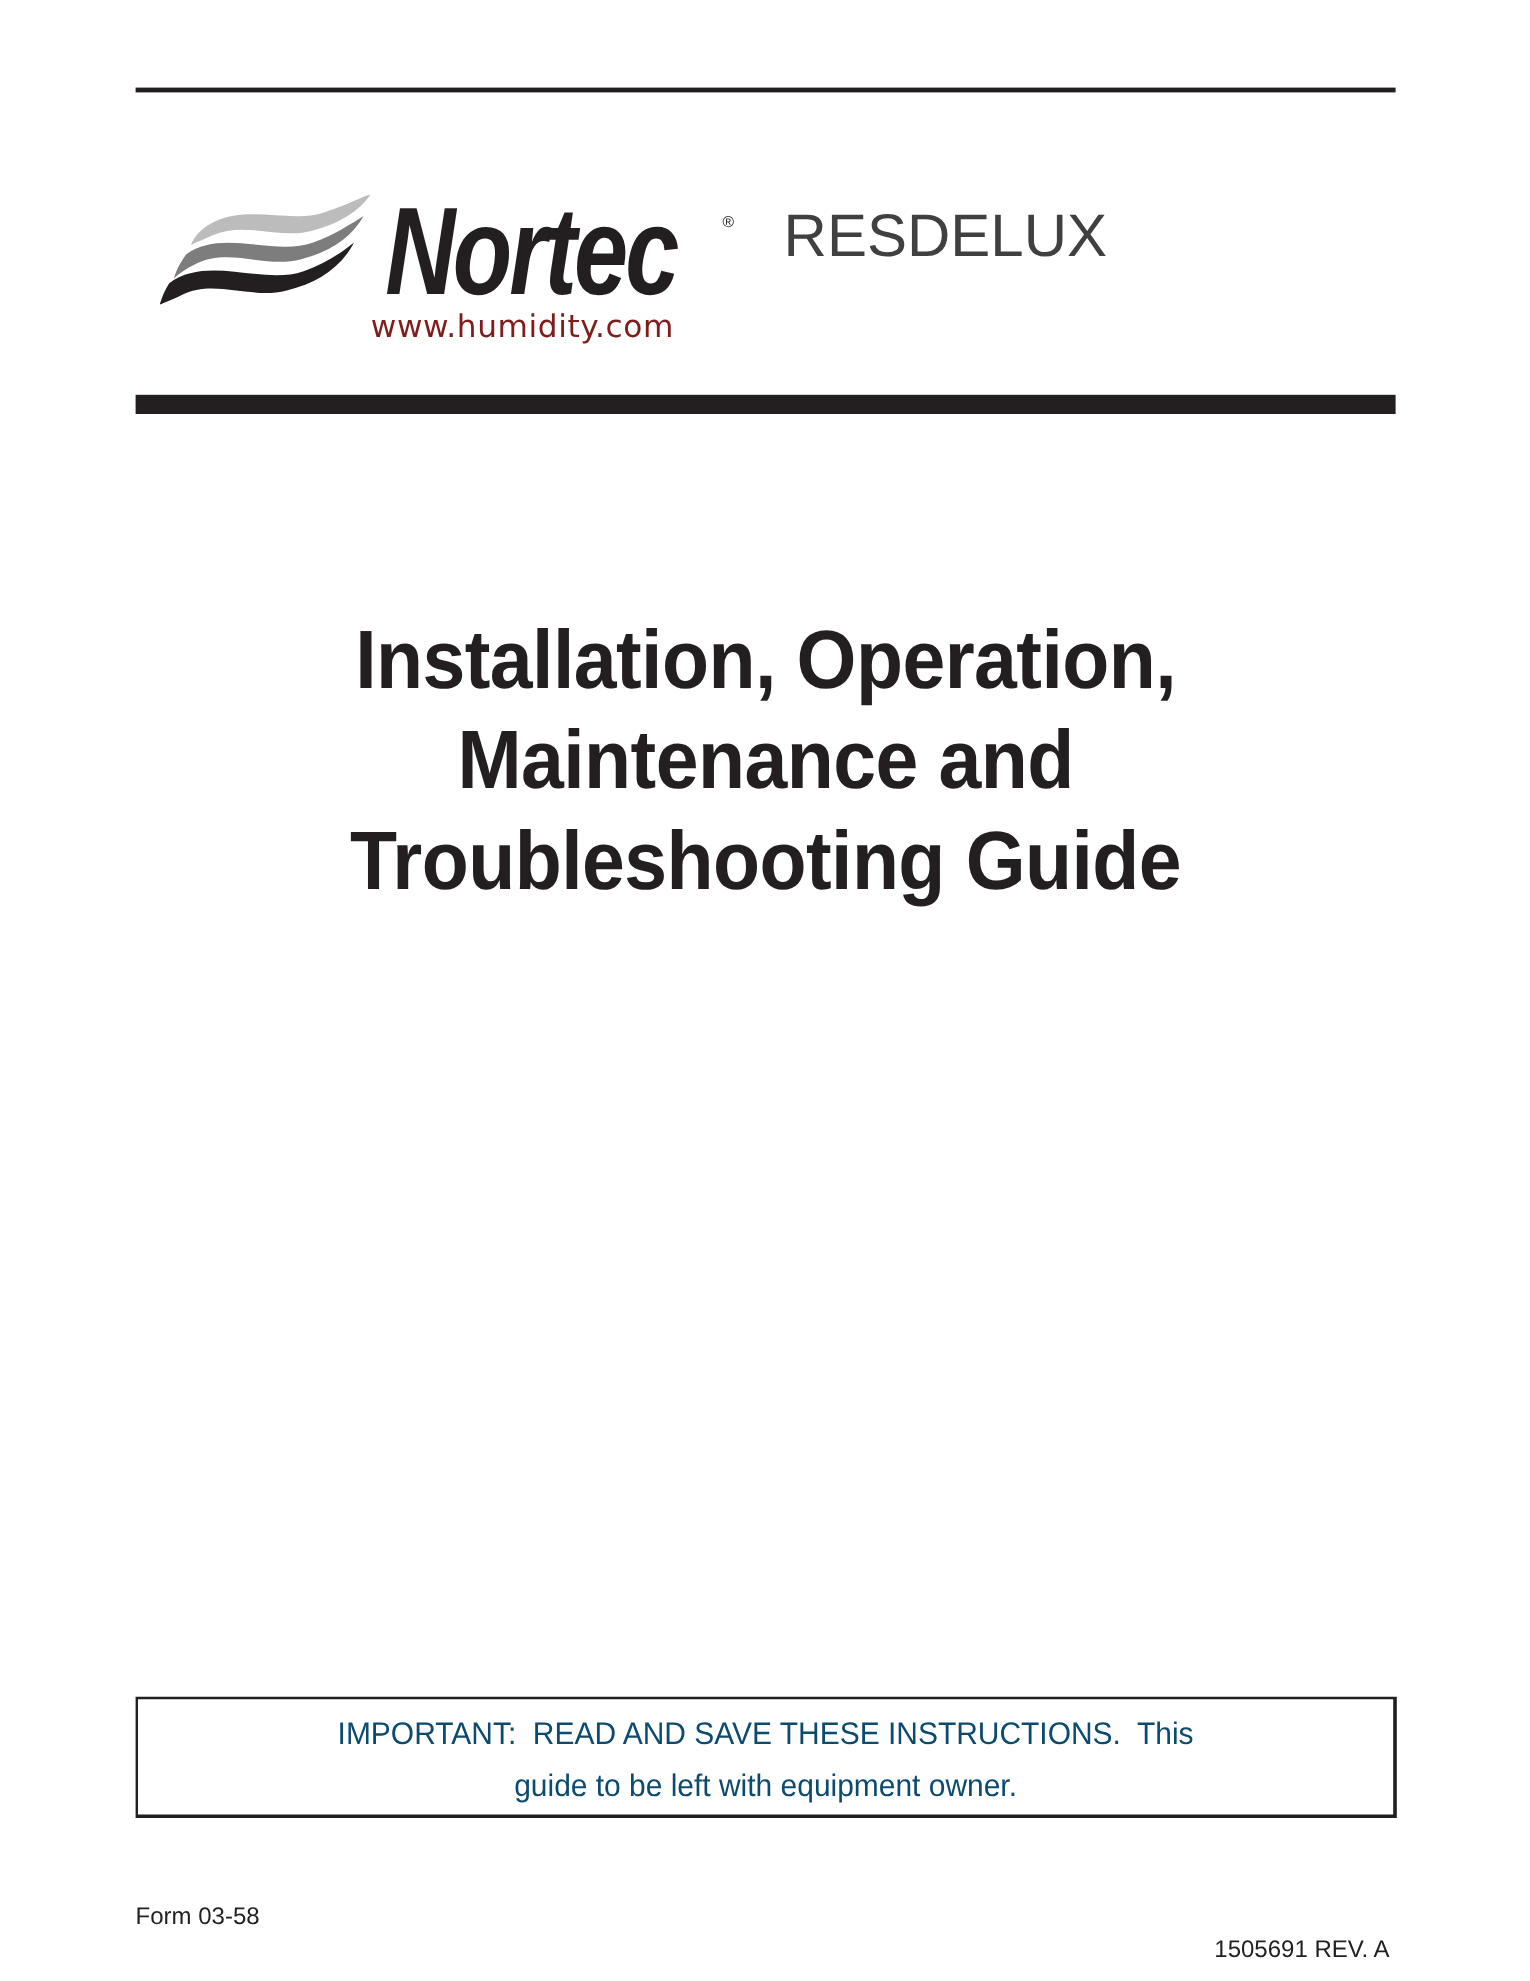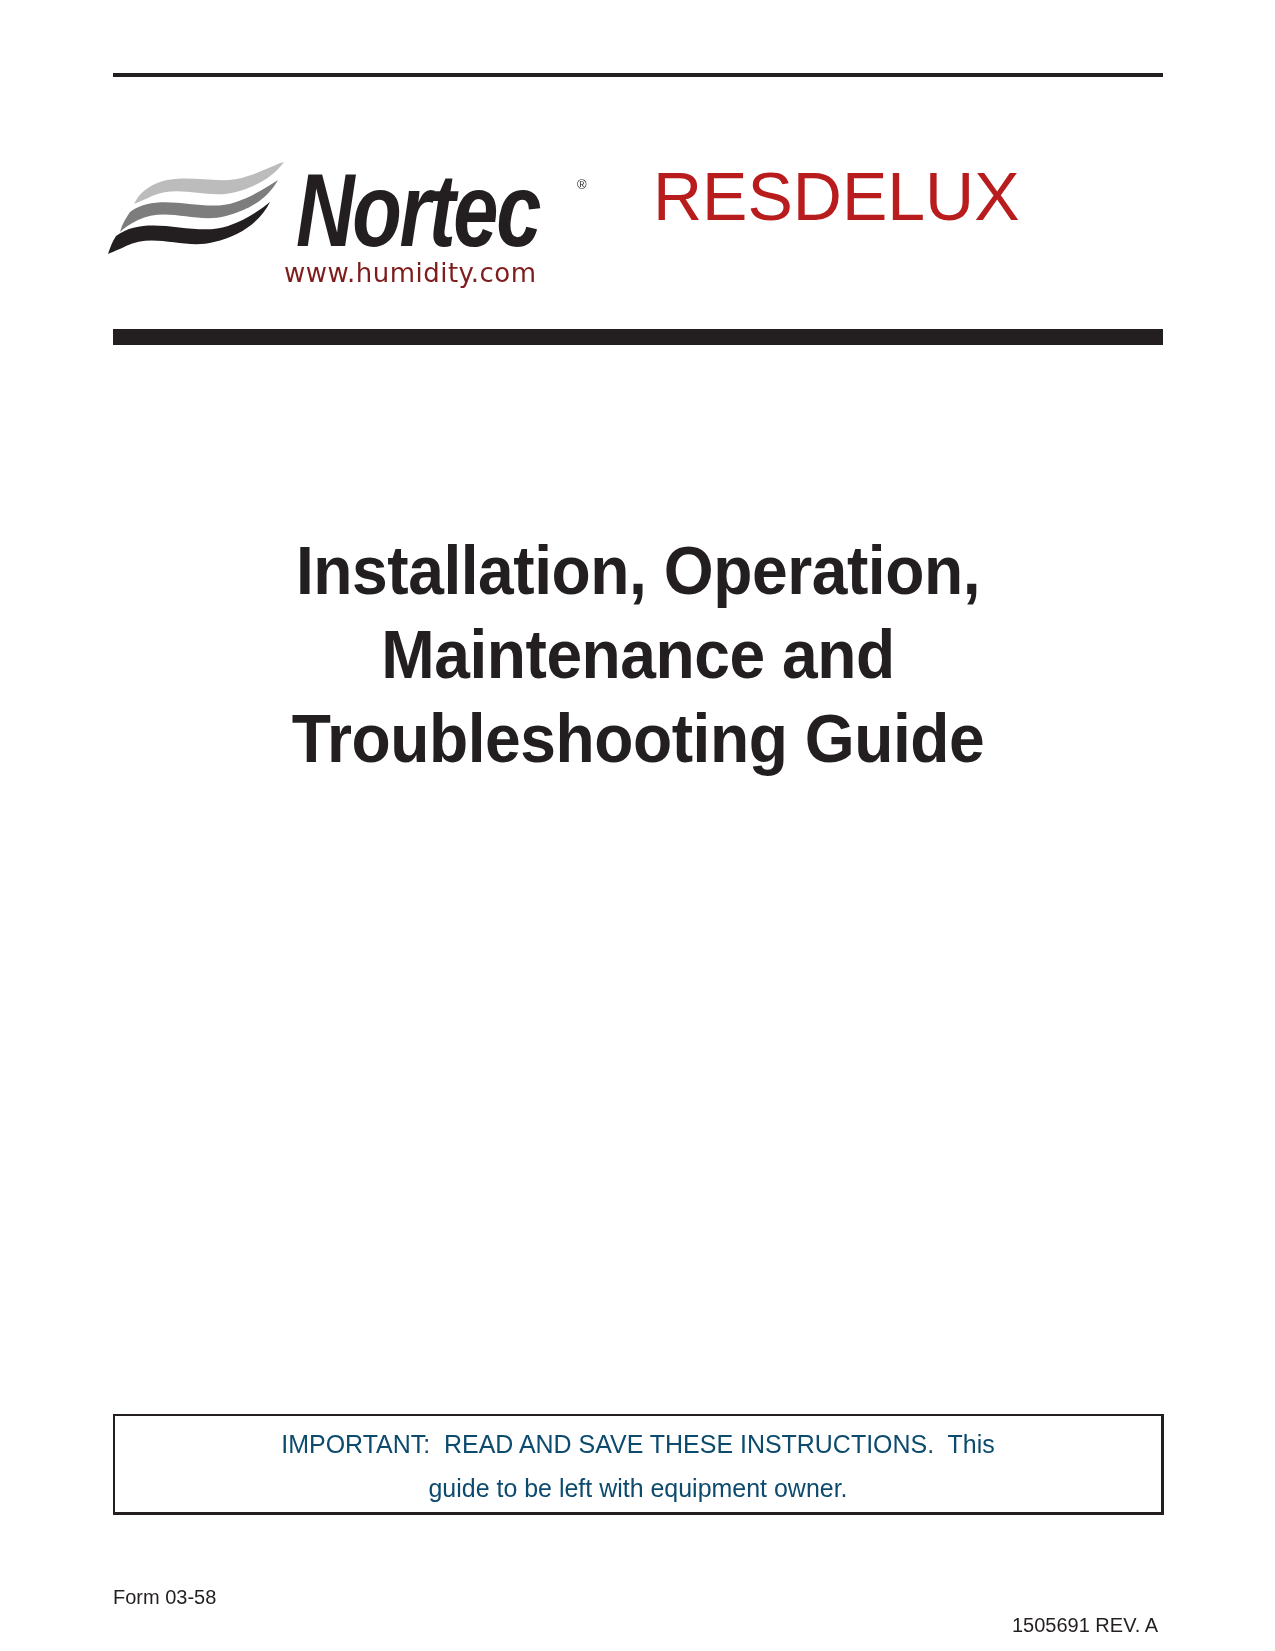--- a/index.html
+++ b/index.html
@@ -23,21 +23,21 @@
       background: #231f20;
     }
     .thick-bar {
       left: 113px; top: 329px;
       width: 1050px; height: 16px;
       background: #231f20;
     }
 
     
     .logo {
-      left: 104px; top: 150px;
+      left: 129px; top: 150px;
       width: 500px; height: 145px;
     }
     .logo svg.swoosh {
       position: absolute;
       left: 4px; top: 12px;
       width: 180px; height: 92px;
     }
     .logo .wordmark {
       position: absolute;
       left: 192px; top: 8px;
@@ -66,38 +66,37 @@
       font-size: 26px;
       line-height: 30px;
       letter-spacing: 0.5px;
       color: #7f1d1d;
       white-space: nowrap;
     }
 
     
     .product {
       left: 653px; top: 166px;
-      font-size: 68px;
+      font-size: 50px;
       line-height: 60px;
-      color: #b91c1c;
+      color: #404040;
       white-space: nowrap;
     }
     .product div { display: block; }
 
     
     .title {
       left: 113px; top: 508px;
       width: 1050px;
       text-align: center;
       font-weight: bold;
       font-size: 69px;
       line-height: 84px;
       letter-spacing: -0.5px;
       color: #231f20;
-      margin-top: 21px;
     }
     .title div {
       display: block;
       transform: scaleX(0.93);
     }
 
     
     .notice {
       left: 113px; top: 1414px;
       width: 1046px; height: 96px;

